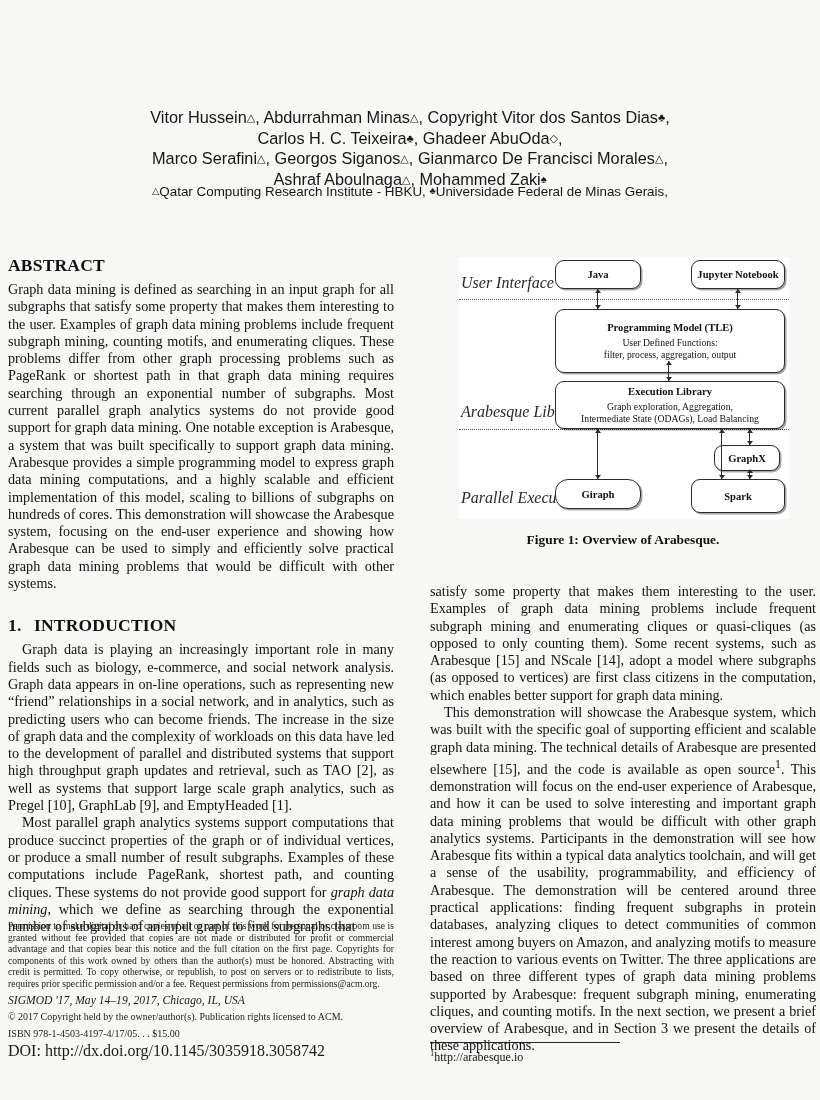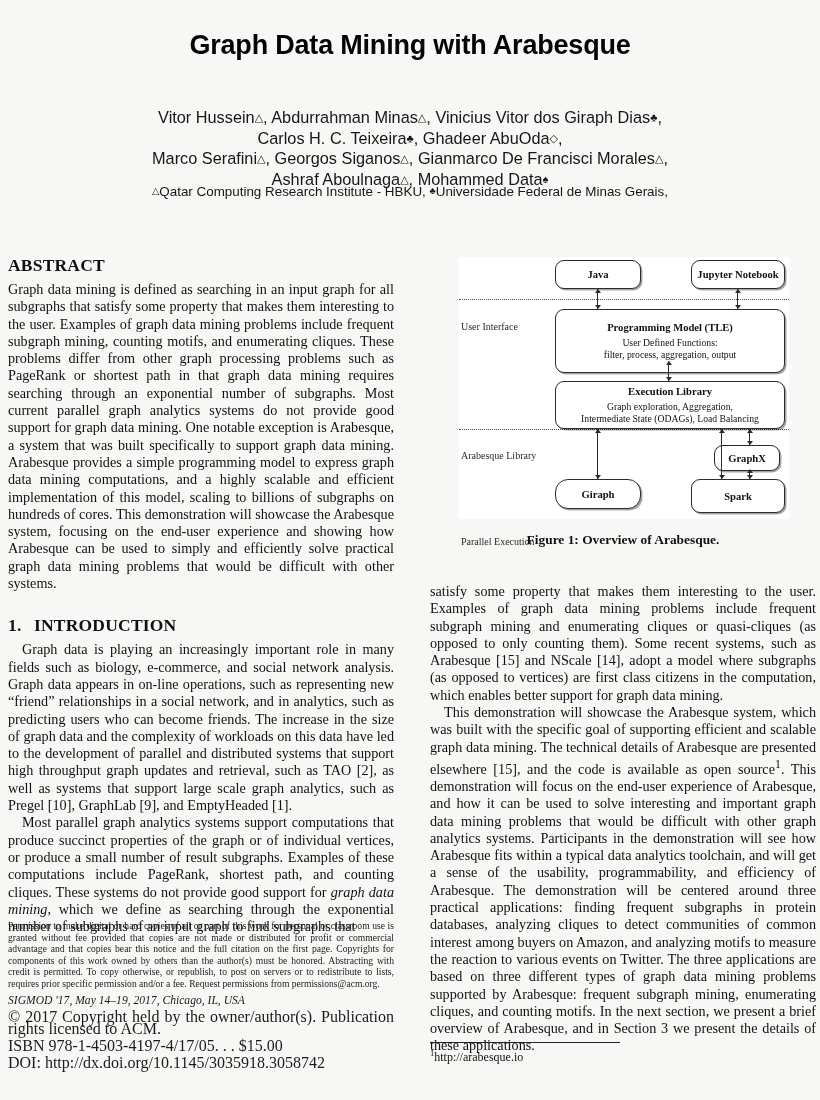--- a/index.html
+++ b/index.html
@@ -118,21 +118,21 @@
     line-height: 11.6px;
     text-align: justify;
     color: #1b1b1b;
   }
   .copyright p { margin: 0 0 5px 0; }
   .venue {
     font-style: italic;
     font-size: 11.6px;
     margin: 0 0 3px 0;
   }
-  .cr-line { margin: 0; font-size: 16px; line-height: 12px; }
+  .cr-line { margin: 0; font-size: 10px; line-height: 12px; }
   .doi { margin-top: 8px; font-size: 16px; }
 
   
   .figure {
     position: absolute;
     left: 459px;
     top: 257px;
     width: 330px;
     height: 262px;
     background: #ffffff;
@@ -155,24 +155,24 @@
     font-size: 10.6px;
     line-height: 13px;
   }
   .fignode .t2 {
     font-size: 9.7px;
     line-height: 12px;
     margin-top: 3px;
   }
   .zonelabel {
     position: absolute;
-    font-size: 10px;
+    font-style: italic;
+    font-size: 16px;
     color: #2a2a2a;
     white-space: nowrap;
-    margin-top: 47px;
   }
   .dashrow {
     position: absolute;
     height: 0;
     border-top: 1.5px dotted #4a4a4a;
   }
   .conn {
     position: absolute;
     background: #2b2b2b;
     width: 1.3px;
@@ -210,34 +210,33 @@
     border-top: 1px solid #222;
     margin-bottom: 5px;
   }
   .footnote sup { font-size: 8.5px; }
 </style>
 </head>
 <body>
 
 <div class="page">
 
-  <div class="title">Graph Data Mining with Arabesque</div>
 
   <div class="authors">
     <div class="line">
-      <span>Vitor Hussein</span><span class="sym">△</span><span>, Abdurrahman Minas</span><span class="sym">△</span><span>, Vinicius Vitor dos Giraph Dias</span><span class="sym">♣</span><span>,</span>
+      <span>Vitor Hussein</span><span class="sym">△</span><span>, Abdurrahman Minas</span><span class="sym">△</span><span>, Copyright Vitor dos Santos Dias</span><span class="sym">♣</span><span>,</span>
     </div>
     <div class="line">
       <span>Carlos H. C. Teixeira</span><span class="sym">♣</span><span>, Ghadeer AbuOda</span><span class="sym">◇</span><span>,</span>
     </div>
     <div class="line">
       <span>Marco Serafini</span><span class="sym">△</span><span>, Georgos Siganos</span><span class="sym">△</span><span>, Gianmarco De Francisci Morales</span><span class="sym">△</span><span>,</span>
     </div>
     <div class="line">
-      <span>Ashraf Aboulnaga</span><span class="sym">△</span><span>, Mohammed Data</span><span class="sym">♠</span>
+      <span>Ashraf Aboulnaga</span><span class="sym">△</span><span>, Mohammed Zaki</span><span class="sym">♠</span>
     </div>
   </div>
 
   <div class="affil">
     <div><span class="sym">△</span><span>Qatar Computing Research Institute - HBKU, </span><span class="sym">♣</span><span>Universidade Federal de Minas Gerais,</span></div>
   </div>
 
   <div class="col-left">
     <h2 class="sec">ABSTRACT</h2>
     <p class="body first abstract-body">Graph data mining is defined as searching in an input graph for all subgraphs that satisfy some property that makes them interesting to the user. Examples of graph data mining problems include frequent subgraph mining, counting motifs, and enumerating cliques. These problems differ from other graph processing problems such as PageRank or shortest path in that graph data mining requires searching through an exponential number of subgraphs. Most current parallel graph analytics systems do not provide good support for graph data mining. One notable exception is Arabesque, a system that was built specifically to support graph data mining. Arabesque provides a simple programming model to express graph data mining computations, and a highly scalable and efficient implementation of this model, scaling to billions of subgraphs on hundreds of cores. This demonstration will showcase the Arabesque system, focusing on the end-user experience and showing how Arabesque can be used to simply and efficiently solve practical graph data mining problems that would be difficult with other systems.</p>

